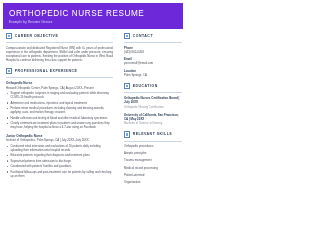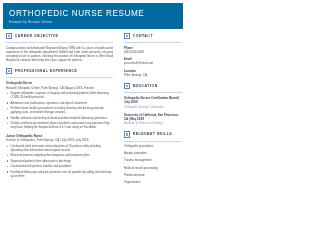--- a/index.html
+++ b/index.html
@@ -22,21 +22,21 @@
     box-sizing: border-box;
   }
 
   
   .banner {
     position: absolute;
     left: 3px;
     top: 3px;
     width: 180px;
     height: 26px;
-    background: #0369a1;
+    background: #6d28d9;
     box-sizing: border-box;
     padding: 6px 0 0 6px;
   }
   .banner-title {
     color: #ffffff;
     font-size: 8.2px;
     letter-spacing: 0.55px;
     line-height: 9px;
     font-weight: 400;
     white-space: nowrap;

